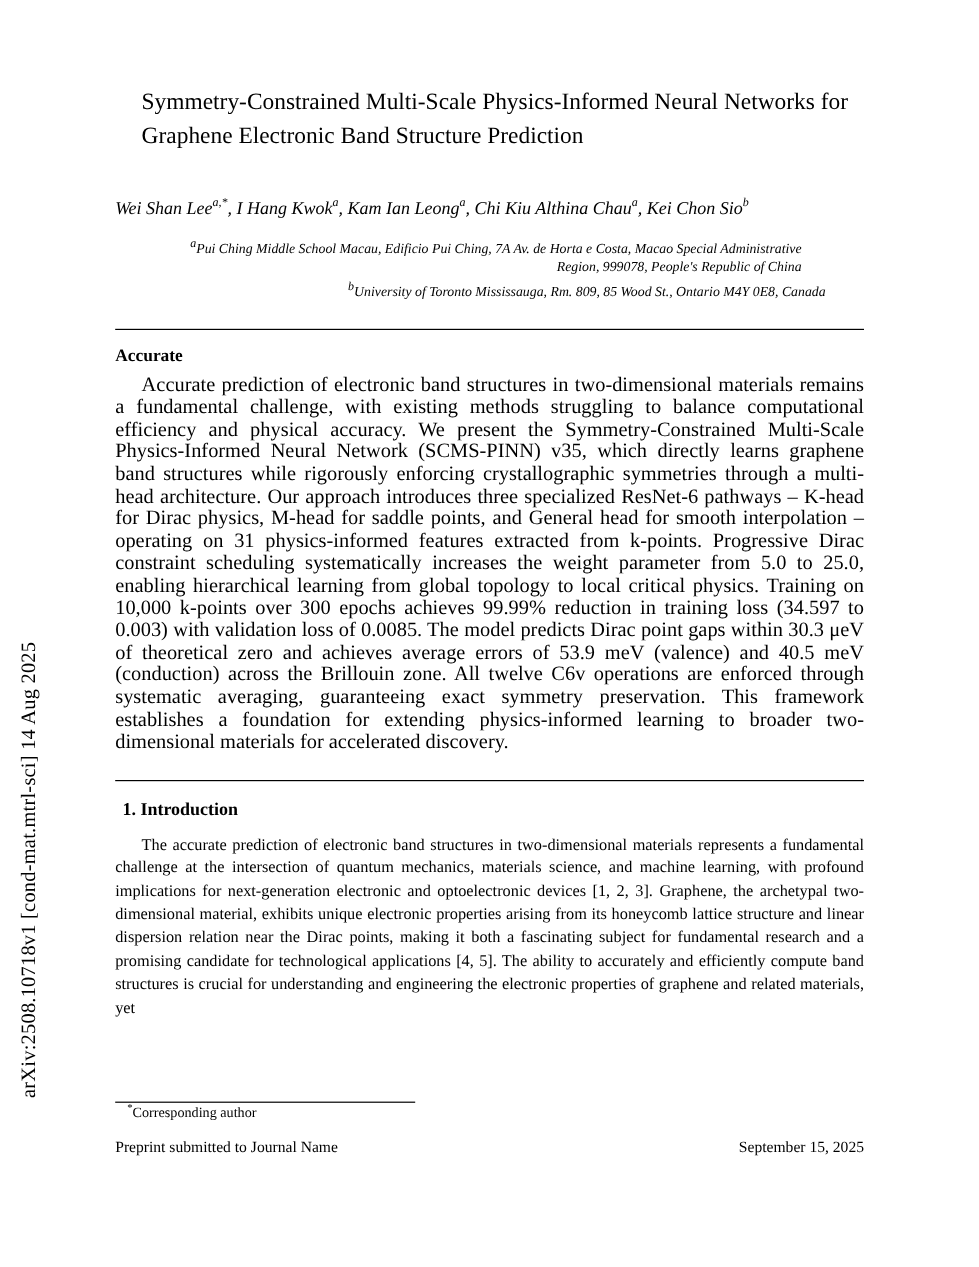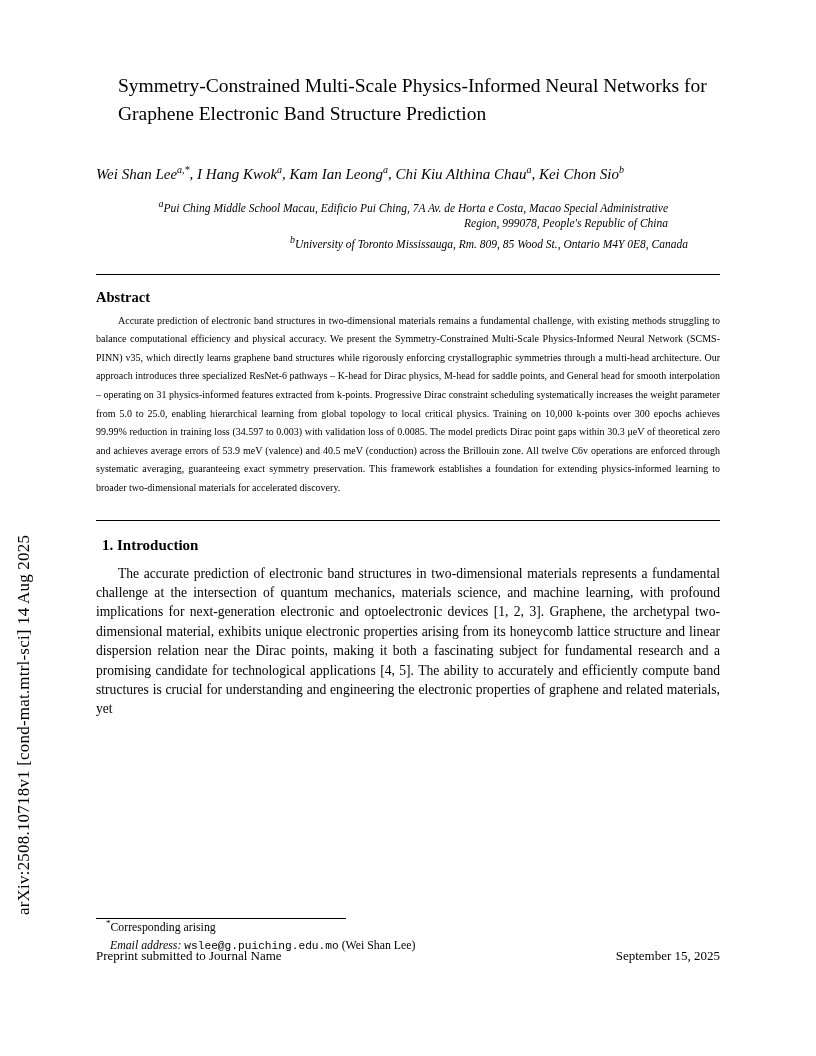--- a/index.html
+++ b/index.html
@@ -83,21 +83,21 @@
     height: 0;
   }
 
   .section-head {
     font-weight: bold;
     font-size: 14.5px;
     margin: 14px 0 6px 0;
   }
 
   .abstract-body {
-    font-size: 10px;
+    font-size: 17px;
     line-height: 18.6px;
     text-align: justify;
     text-justify: inter-word;
   }
   .abstract-body p { margin: 0; text-indent: 22px; }
 
   .keywords {
     margin-top: 14px;
     font-size: 13.6px;
     line-height: 18.6px;
@@ -172,42 +172,41 @@
       <span>Kei Chon Sio<sup>b</sup></span>
     </div>
 
     <div class="affil">
       <div class="a1"><sup>a</sup>Pui Ching Middle School Macau, Edificio Pui Ching, 7A Av. de Horta e Costa, Macao Special Administrative Region, 999078, People's Republic of China</div>
       <div class="a2"><sup>b</sup>University of Toronto Mississauga, Rm. 809, 85 Wood St., Ontario M4Y 0E8, Canada</div>
     </div>
 
     <hr class="rule">
 
-    <div class="section-head">Abstract</div>
+    <div class="section-head">Accurate</div>
 
     <div class="abstract-body">
       <p>Accurate prediction of electronic band structures in two-dimensional materials remains a fundamental challenge, with existing methods struggling to balance computational efficiency and physical accuracy. We present the Symmetry-Constrained Multi-Scale Physics-Informed Neural Network (SCMS-PINN) v35, which directly learns graphene band structures while rigorously enforcing crystallographic symmetries through a multi-head architecture. Our approach introduces three specialized ResNet-6 pathways – K-head for Dirac physics, M-head for saddle points, and General head for smooth interpolation – operating on 31 physics-informed features extracted from k-points. Progressive Dirac constraint scheduling systematically increases the weight parameter from 5.0 to 25.0, enabling hierarchical learning from global topology to local critical physics. Training on 10,000 k-points over 300 epochs achieves 99.99% reduction in training loss (34.597 to 0.003) with validation loss of 0.0085. The model predicts Dirac point gaps within 30.3 μeV of theoretical zero and achieves average errors of 53.9 meV (valence) and 40.5 meV (conduction) across the Brillouin zone. All twelve C6v operations are enforced through systematic averaging, guaranteeing exact symmetry preservation. This framework establishes a foundation for extending physics-informed learning to broader two-dimensional materials for accelerated discovery.</p>
     </div>
 
 
     <hr class="rule">
 
     <div class="intro-head">1.  Introduction</div>
 
     <div class="intro-body">
       <p>The accurate prediction of electronic band structures in two-dimensional materials represents a fundamental challenge at the intersection of quantum mechanics, materials science, and machine learning, with profound implications for next-generation electronic and optoelectronic devices [1, 2, 3]. Graphene, the archetypal two-dimensional material, exhibits unique electronic properties arising from its honeycomb lattice structure and linear dispersion relation near the Dirac points, making it both a fascinating subject for fundamental research and a promising candidate for technological applications [4, 5]. The ability to accurately and efficiently compute band structures is crucial for understanding and engineering the electronic properties of graphene and related materials, yet</p>
     </div>
 
   </div>
 
   <hr class="footnote-rule">
 
   <div class="footnotes">
-    <div class="fn1"><span class="fn-star">*</span><span>Corresponding arising</span></div>
-    <div class="fn2"><span>Email address:</span> <span class="mono">wslee@g.puiching.edu.mo</span> <span class="plain">(Wei Shan Lee)</span></div>
+    <div class="fn1"><span class="fn-star">*</span><span>Corresponding author</span></div>
   </div>
 
   <div class="footer">
     <div>Preprint submitted to Journal Name</div>
     <div>September 15, 2025</div>
   </div>
 
 </div>
 
 </body></html>

